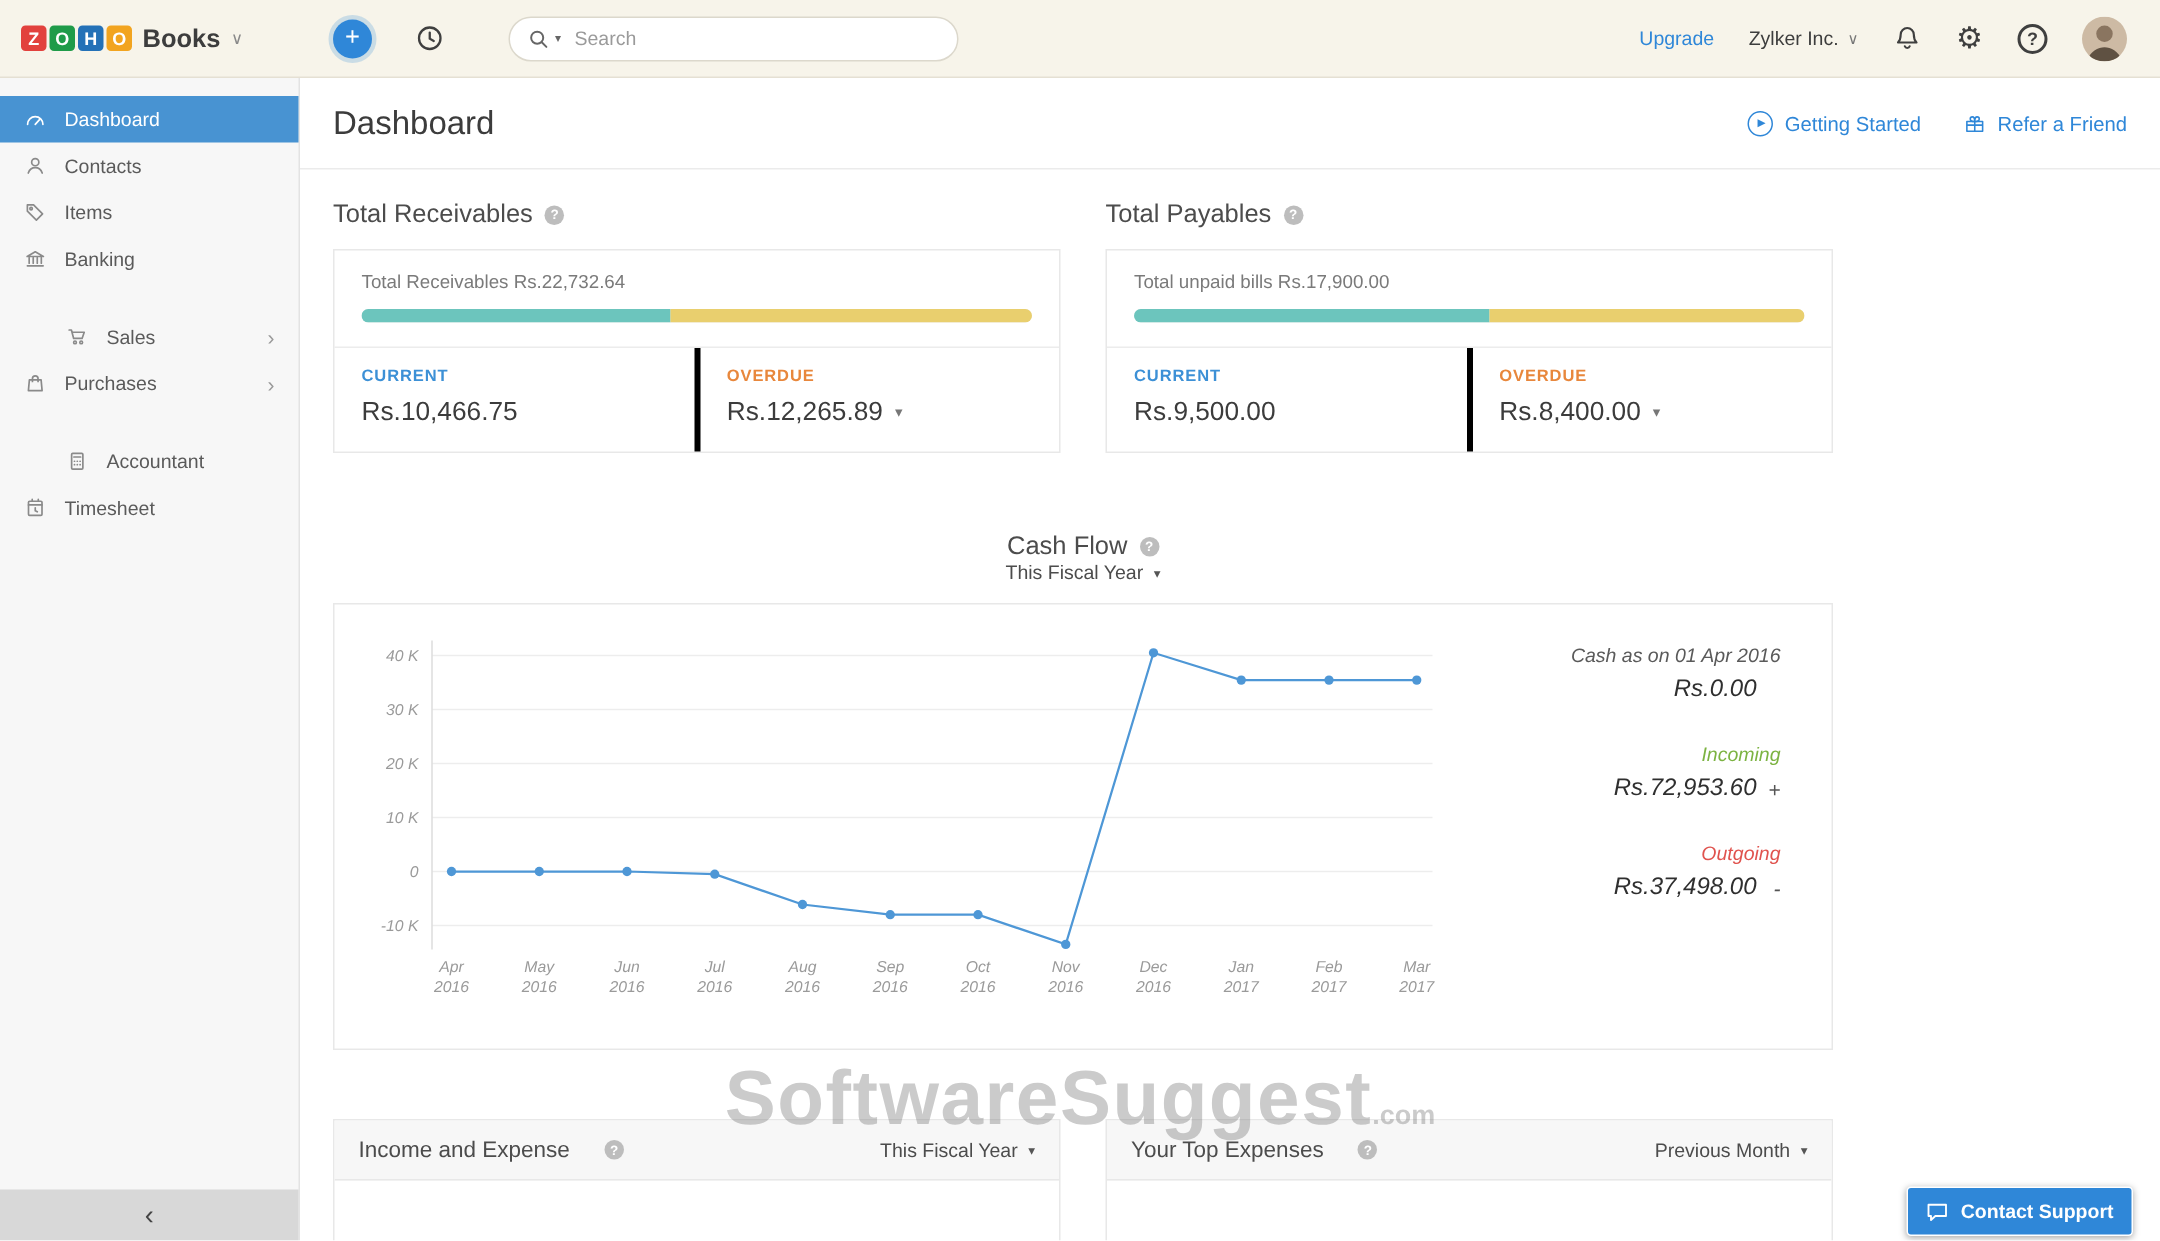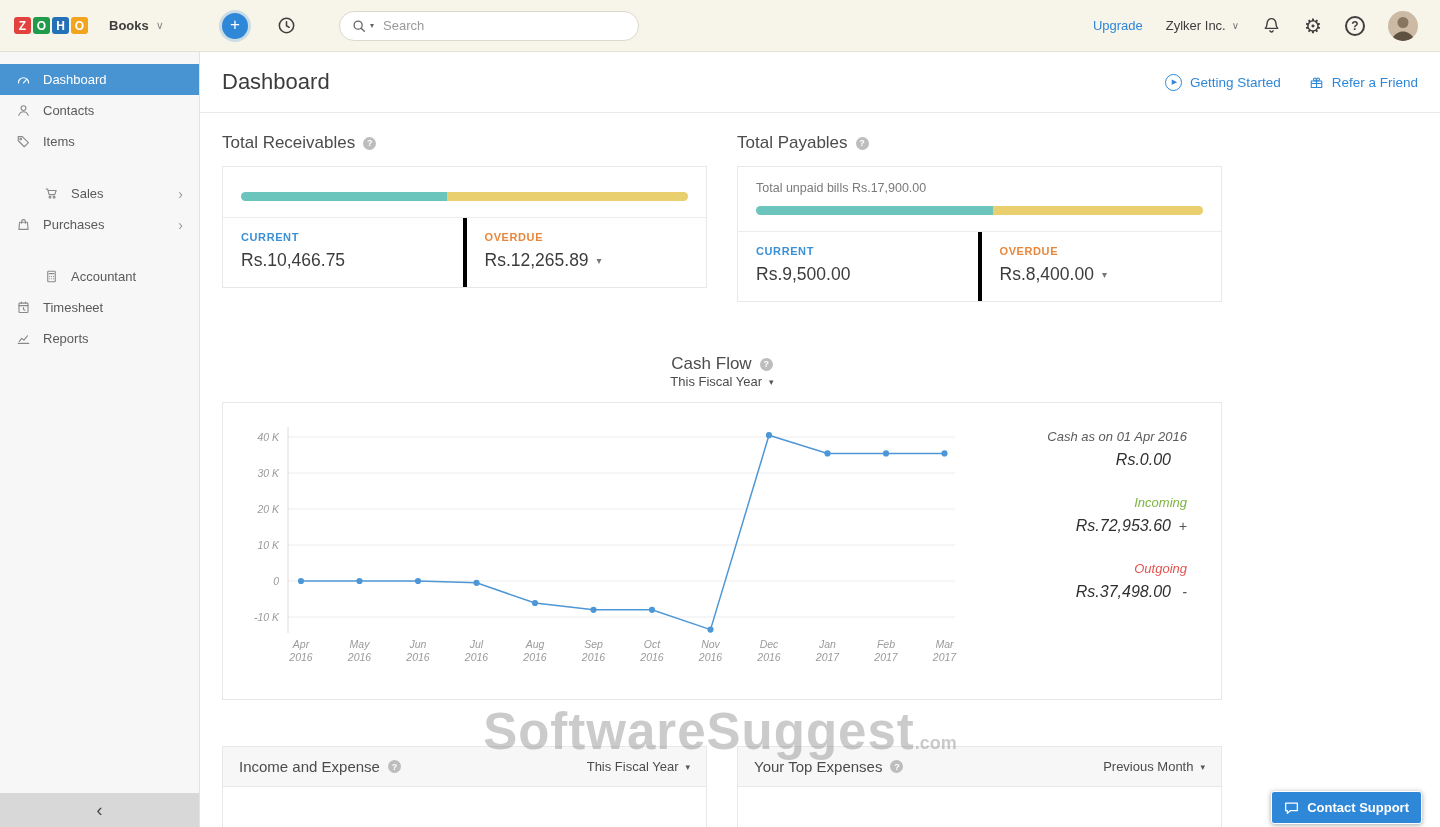--- a/index.html
+++ b/index.html
@@ -9,21 +9,21 @@
     font-family:"Liberation Sans", sans-serif; background:#fff; color:#333;
   }
 
   
   .topbar { position:absolute; top:0; left:0; width:1440px; height:52px;
     background:#f7f4ea; border-bottom:1px solid #e5e0d3; display:flex; align-items:center; z-index:30; }
   .brand { width:200px; flex:0 0 200px; display:flex; align-items:center; padding-left:14px; cursor:pointer; }
   .lbox { width:17px; height:17px; border-radius:3px; color:#fff; font-size:12px; font-weight:bold;
     display:flex; align-items:center; justify-content:center; margin-right:2px; }
   .l0{background:#e2413d}.l1{background:#1f9b49}.l2{background:#2471b7}.l3{background:#f2a41f}
-  .brand-suffix { font-size:13px; color:#3d3d3d; margin-left:19px; font-weight:bold; }
+  .brand-suffix { font-size:17px; color:#3d3d3d; margin-left:5px; font-weight:bold; }
   .brand-caret { color:#8a8a8a; margin-left:7px; font-size:11px; }
   .topbar-main { flex:1; display:flex; align-items:center; padding:0 22px; }
   .plus-btn { width:26px; height:26px; border-radius:50%; background:#2f87d8; color:#fff; border:none;
     font-size:17px; line-height:1; display:flex; align-items:center; justify-content:center;
     cursor:pointer; box-shadow:0 0 0 3px rgba(47,135,216,0.22); padding:0 0 2px 0; }
   .history-icon { margin-left:28px; display:flex; cursor:pointer; }
   .searchbox { margin-left:42px; width:300px; height:30px; background:#fff; border:1px solid #dcd8cc;
     border-radius:16px; display:flex; align-items:center; padding:0 12px; }
   .search-caret { font-size:8px; color:#666; margin:0 7px 0 4px; }
   .searchbox input { border:none; outline:none; flex:1; font-size:13px; color:#333; background:transparent; }
@@ -95,21 +95,21 @@
   .cs-label { font-size:13px; color:#5a5a5a;text-align:right; }
   .cs-label.green { color:#7cb342; }
   .cs-label.red { color:#e0534e; }
   .cs-label.blue { color:#2f87d8; }
   .cs-value { font-size:16px; color:#2f2f2f; margin-top:7px; display:flex; justify-content:flex-end; align-items:center; }
   .cs-op { width:16px; text-align:right; color:#555; font-size:14px; }
 
   .bottom-row { display:flex; gap:30px; margin-top:46px; width:1000px; }
   .bottom-card { width:485px; border:1px solid #e8e8e8; height:160px; position:relative; overflow:hidden; }
   .bcard-head { background:#f7f7f7; border-bottom:1px solid #e8e8e8; padding:11px 16px; display:flex; align-items:center; }
-  .bcard-title { font-size:15px; color:#4c4c4c; display:flex; align-items:center; gap:8px; }
+  .bcard-title { font-size:15px; color:#4c4c4c; display:flex; align-items:center; gap:23px; }
   .bcard-period { margin-left:auto; }
   .bcard-body { padding:13px 16px; display:flex; justify-content:flex-end; }
   .seg { display:flex; }
   .seg-btn { font-size:12px; padding:3px 9px; border:1px solid #c9c9c9; background:#fff; color:#444; cursor:pointer; font-family:inherit; }
   .seg-btn.active { background:#e4e4e4; }
   .seg-btn:first-child { border-radius:3px 0 0 3px; }
   .seg-btn:last-child { border-radius:0 3px 3px 0; border-left:none; }
 
   .watermark { position:absolute; left:200px; top:702px; width:1040px; text-align:center; z-index:40;
     pointer-events:none; font-weight:bold; color:rgba(125,125,125,0.40); font-size:51px; letter-spacing:1px; }
@@ -197,20 +197,30 @@
   </div>
   <div class="nav-item">
     <span class="nicon">
         <svg viewBox="0 0 20 20" width="15" height="15" fill="none" stroke="currentColor" stroke-width="1.5" stroke-linejoin="round">
           <path d="M3 3.5h5.5l8 8-5.5 5.5-8-8z"></path>
           <circle cx="6.3" cy="6.8" r="1.1"></circle>
         </svg>
       </span>
     <span>Items</span>
   </div>
+  <div class="nav-item">
+    <span class="nicon">
+        <svg viewBox="0 0 20 20" width="15" height="15" fill="none" stroke="currentColor" stroke-width="1.5" stroke-linecap="round" stroke-linejoin="round">
+          <path d="M2.8 8L10 3.8 17.2 8z"></path>
+          <path d="M4.6 9v5M8.2 9v5M11.8 9v5M15.4 9v5"></path>
+          <path d="M3 16.3h14"></path>
+        </svg>
+      </span>
+    <span>Banking</span>
+  </div>
   <div class="nav-item gap">
     <span class="nicon">
         <svg viewBox="0 0 20 20" width="15" height="15" fill="none" stroke="currentColor" stroke-width="1.5" stroke-linecap="round" stroke-linejoin="round">
           <path d="M2.8 4h2l2 7.5h7.5l1.9-5.5H6"></path>
           <circle cx="8" cy="15" r="1.2"></circle>
           <circle cx="13.5" cy="15" r="1.2"></circle>
         </svg>
       </span>
     <span>Sales</span>
     <span class="nav-arrow">›</span>
@@ -237,29 +247,20 @@
   </div>
   <div class="nav-item">
     <span class="nicon">
         <svg viewBox="0 0 20 20" width="15" height="15" fill="none" stroke="currentColor" stroke-width="1.5" stroke-linecap="round">
           <rect x="4" y="4.2" width="12" height="12.5" rx="1"></rect>
           <path d="M7.3 4V2.6M12.7 4V2.6M4 7.5h12"></path>
           <path d="M10 10v2.6l1.8 1"></path>
         </svg>
       </span>
     <span>Timesheet</span>
-  </div>
-  <div class="nav-item">
-    <span class="nicon">
-        <svg viewBox="0 0 20 20" width="15" height="15" fill="none" stroke="currentColor" stroke-width="1.5" stroke-linecap="round" stroke-linejoin="round">
-          <path d="M3 16.5h14"></path>
-          <path d="M4.3 13.8l3.3-4 3 2.4 4.6-5.8"></path>
-        </svg>
-      </span>
-    <span>Reports</span>
   </div>
   <div class="collapse-bar">
     <span>‹</span>
   </div>
 </div>
 
 <div class="main">
   <div class="page-head">
     <h1>Dashboard</h1>
     <div class="head-links">
@@ -285,20 +286,21 @@
   <div class="content">
 
     <div class="two-col">
       <div class="panel">
         <h2 class="section-title">
           <span>Total Receivables</span>
           <span class="help-badge">?</span>
         </h2>
         <div class="card">
           <div class="sum-top">
+            <div class="sum-text">Total Receivables Rs.22,732.64</div>
             <div class="hbar">
               <div class="teal" style="width: 46%;"></div>
               <div class="yellow" style="width: 54%;"></div>
             </div>
           </div>
           <div class="sum-bottom">
             <div class="sum-cell">
               <div class="cell-label current">CURRENT</div>
               <div class="cell-value">
                   <span>Rs.10,466.75</span>

